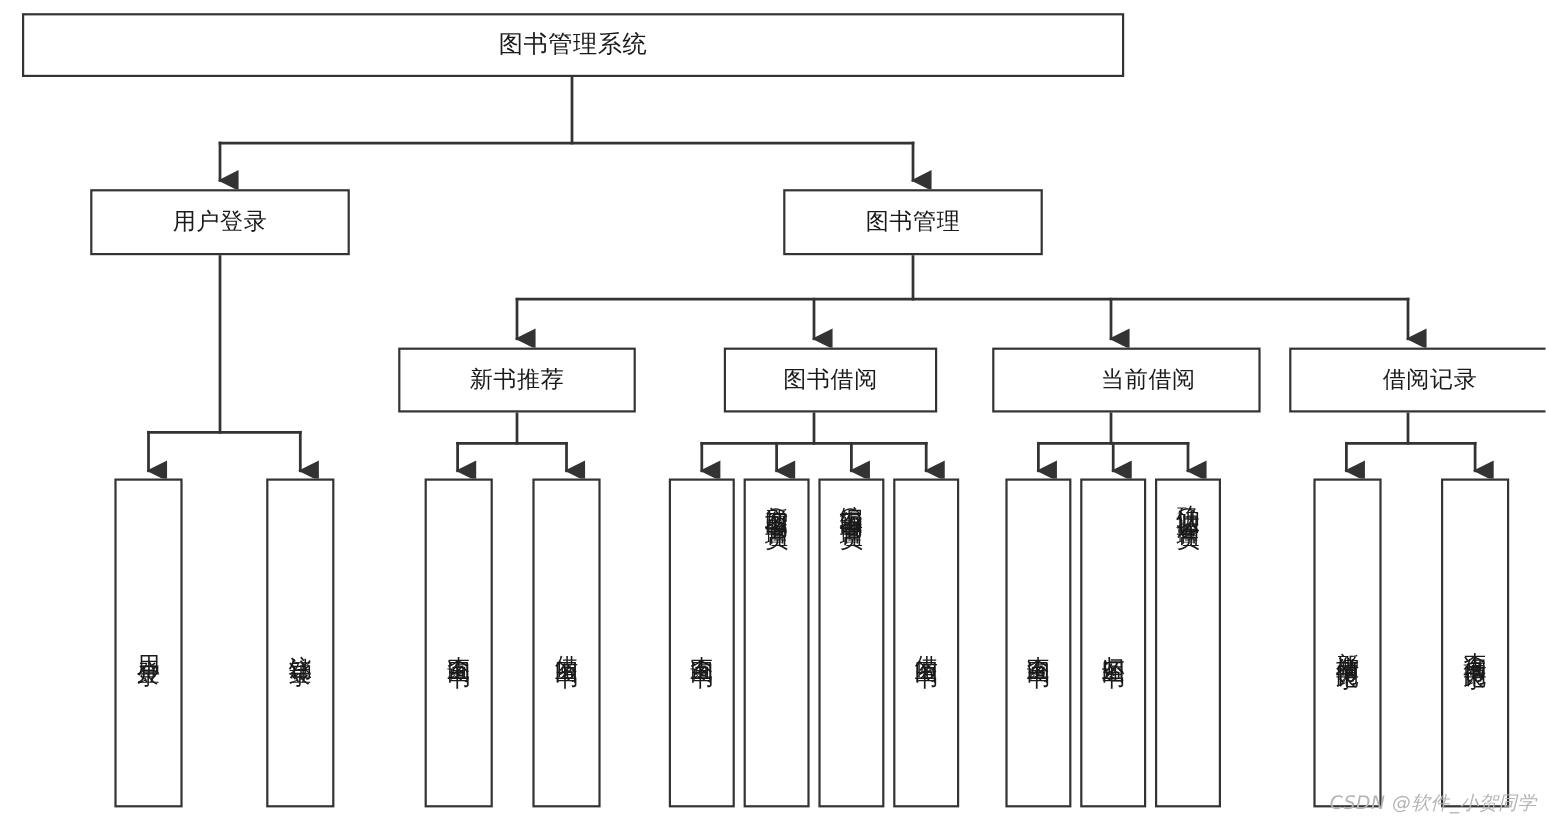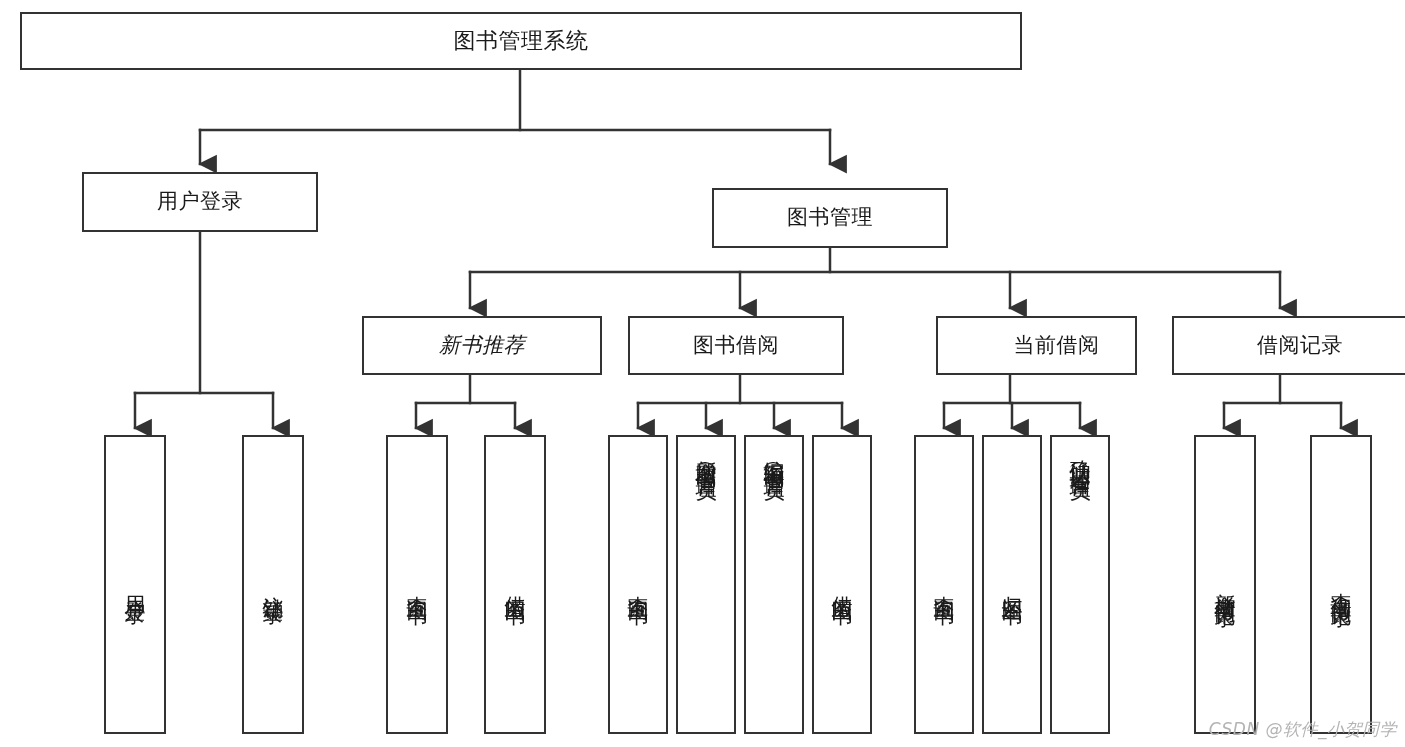--- a/index.html
+++ b/index.html
@@ -146,33 +146,33 @@
   </svg>
 
   <div class="node horiz root" style="left:20px; top:12px; width:1002px; height:58px;">
     <span class="label">图书管理系统</span>
   </div>
 
   <div class="node horiz" style="left:82px; top:172px; width:236px; height:60px;">
     <span class="label">用户登录</span>
   </div>
 
-  <div class="node horiz" style="left:712px; top:172px; width:236px; height:60px;margin-top:16px;">
+  <div class="node horiz" style="left:712px; top:172px; width:236px; height:60px;">
     <span class="label">图书管理</span>
   </div>
 
-  <div class="node horiz" style="left:362px; top:316px; width:240px; height:59px;font-style:italic;">
+  <div class="node horiz" style="left:362px; top:316px; width:216px; height:59px;">
     <span class="label">新书推荐</span>
   </div>
 
-  <div class="node horiz" style="left:628px; top:316px; width:216px; height:59px;">
+  <div class="node horiz" style="left:658px; top:316px; width:194px; height:59px;">
     <span class="label">图书借阅</span>
   </div>
 
-  <div class="node horiz" style="left:936px; top:316px; width:201px; height:59px;padding-left:40px;">
+  <div class="node horiz" style="left:902px; top:316px; width:244px; height:59px;padding-left:40px;">
     <span class="label">当前借阅</span>
   </div>
 
   <div class="node horiz" style="left:1172px; top:316px; width:256px; height:59px;">
     <span class="label">借阅记录</span>
   </div>
 
   <div class="node vert centered" style="left:104px; top:435px; width:62px; height:299px;">
     <span class="label">用户登录</span>
   </div>

